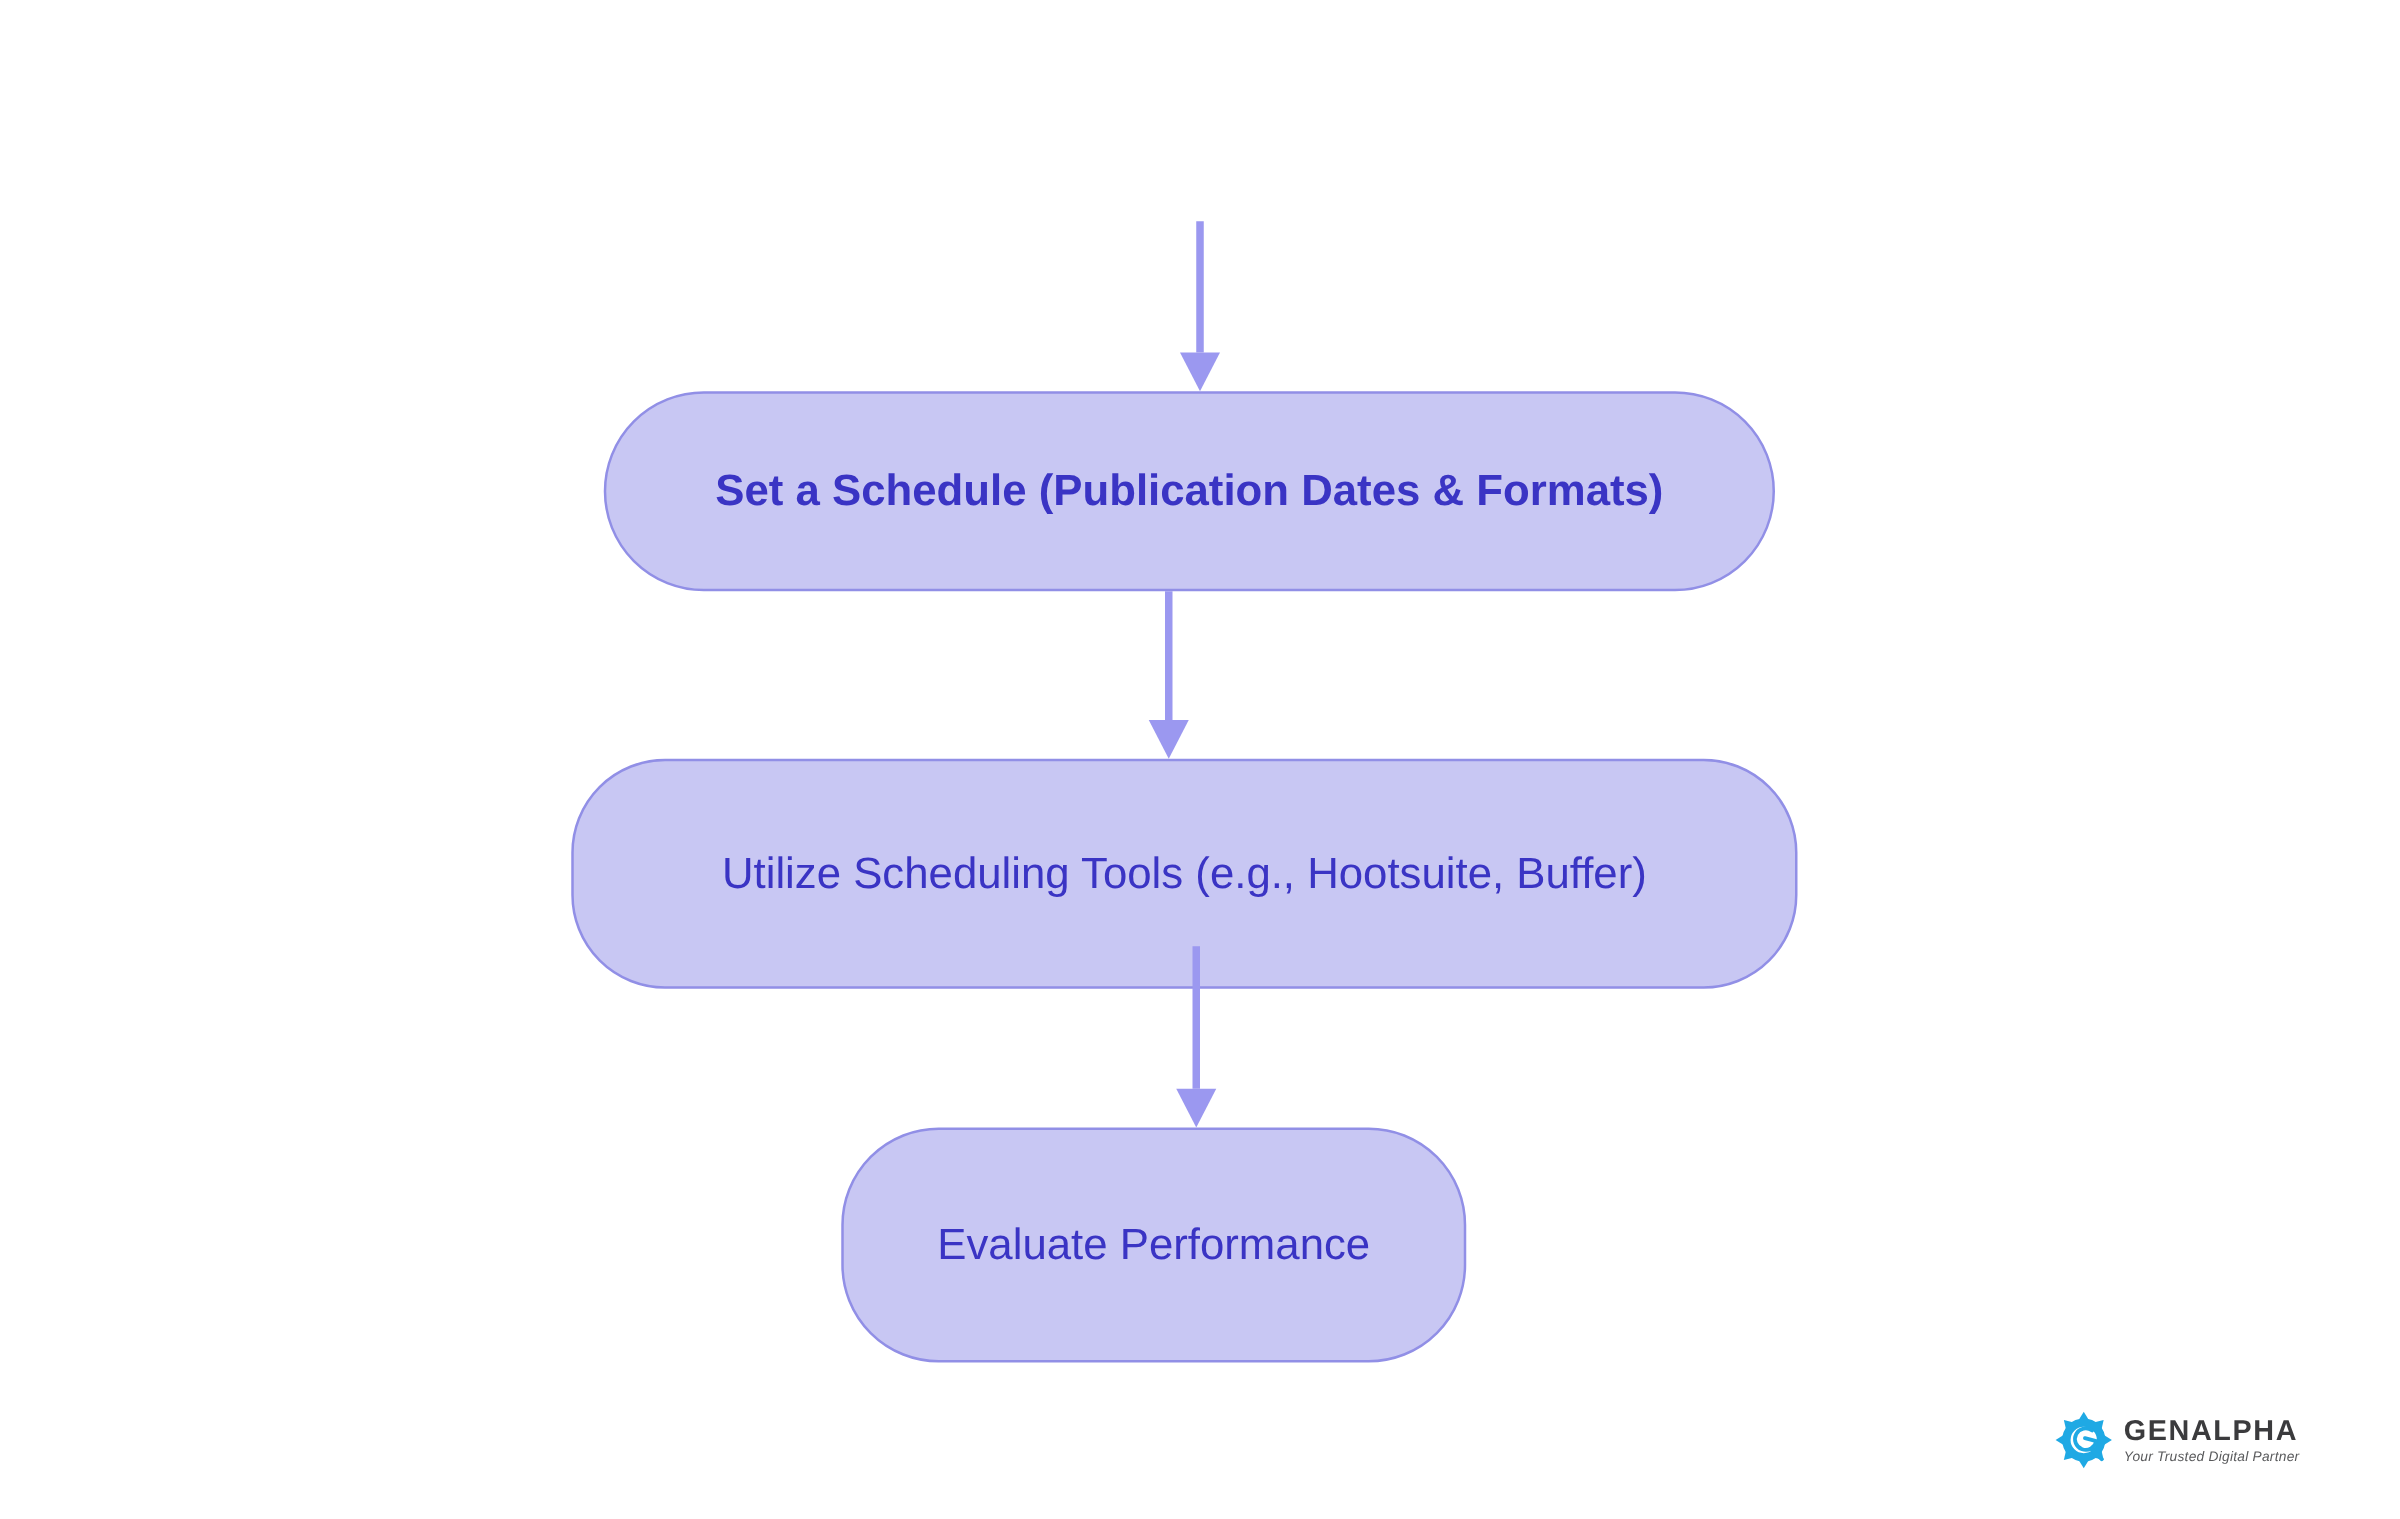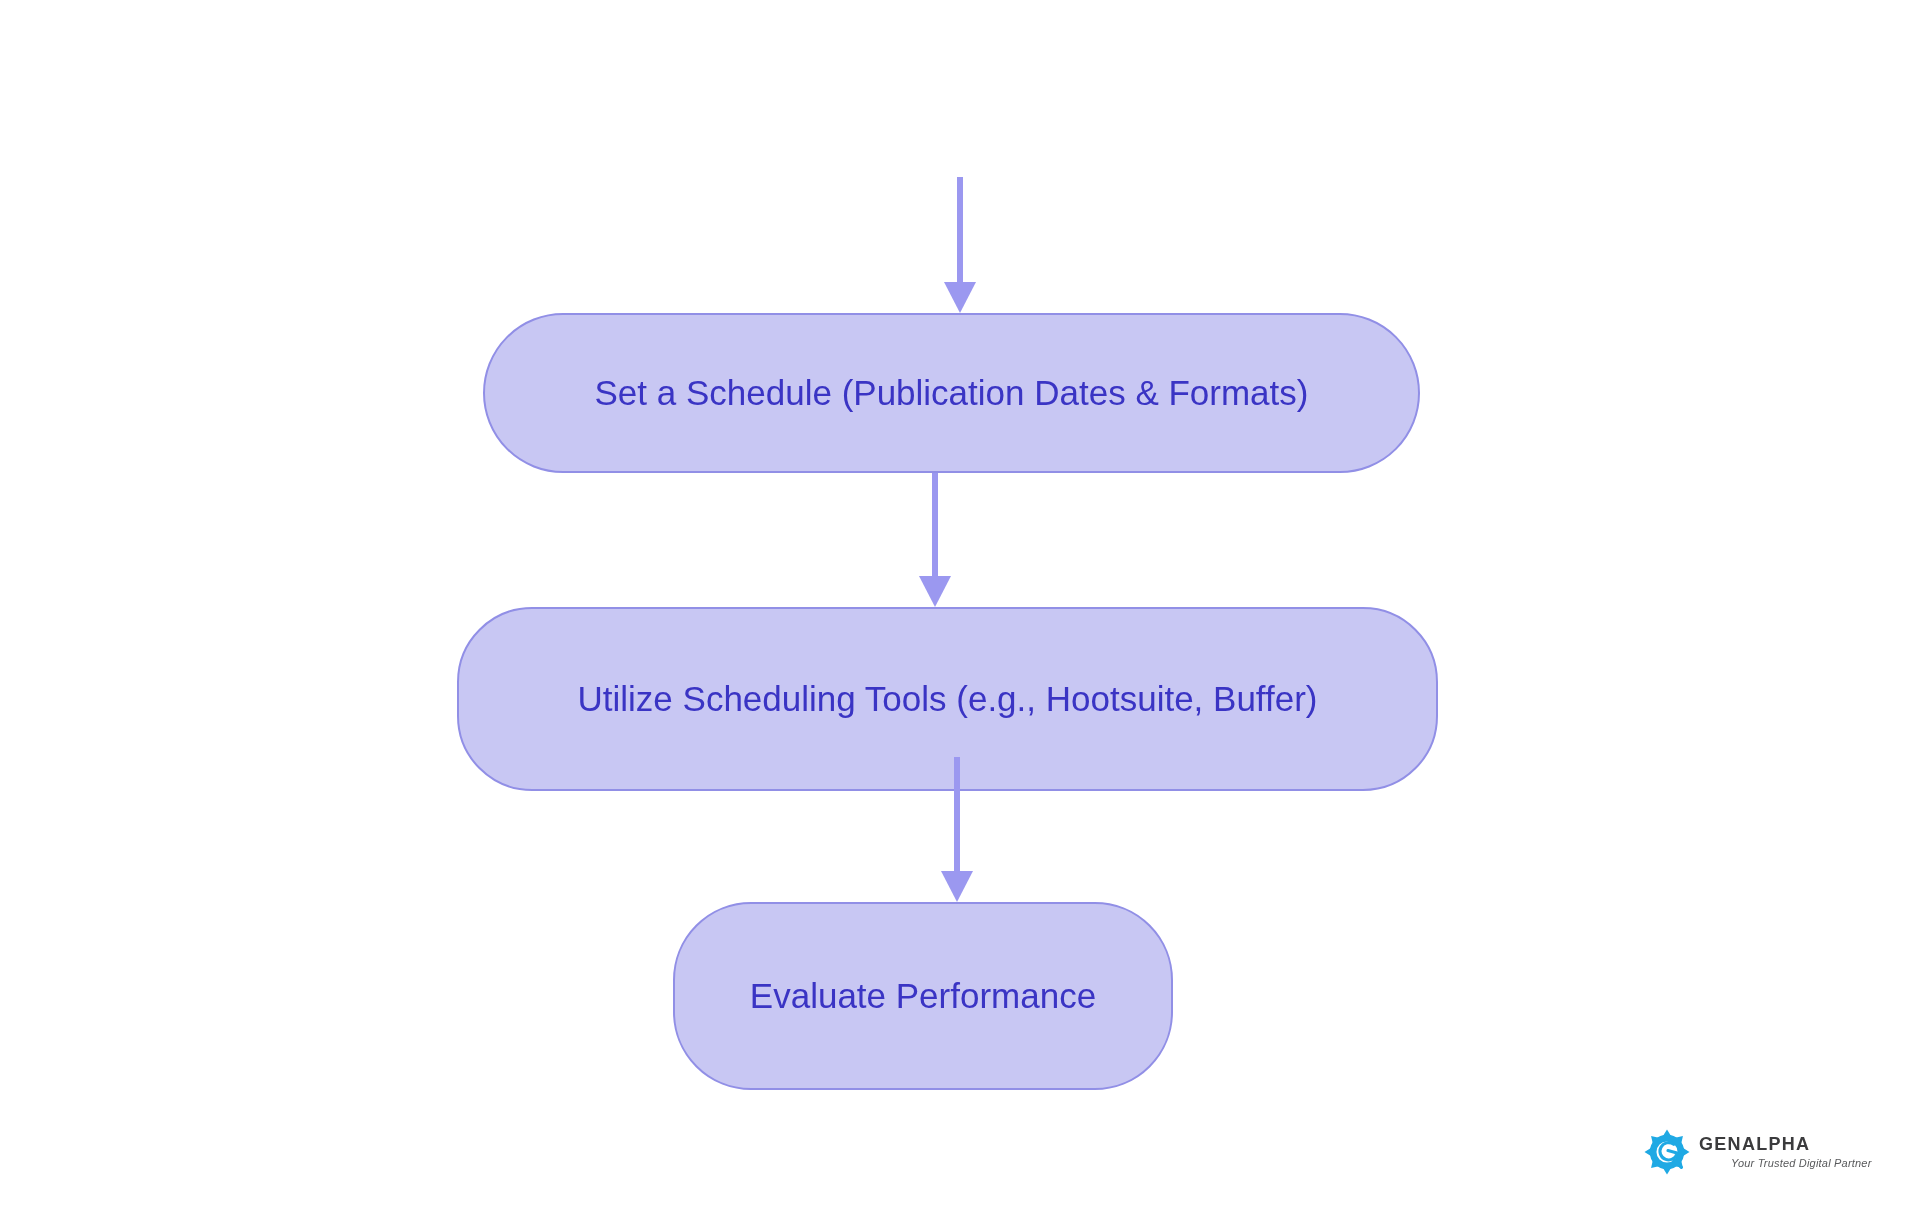--- a/index.html
+++ b/index.html
@@ -21,21 +21,21 @@
     align-items: center;
     justify-content: center;
     background: var(--node-fill, #c8c7f3);
     border: 2px solid var(--node-border, #918fe6);
     color: var(--node-text, #3a34c4);
     font-size: 35px;
     white-space: nowrap;
     box-sizing: border-box;
   }
   .n1 { left: 689px; top: 23px;  width: 427px; height: 154px; border-radius: 78px; }
-  .n2 { left: 483px; top: 313px; width: 937px; height: 160px; border-radius: 80px; }
+  .n2 { left: 483px; top: 313px; width: 937px; height: 160px; border-radius: 80px; font-weight: bold; }
   .n3 { left: 457px; top: 607px; width: 981px; height: 184px; border-radius: 75px; }
   .n4 { left: 673px; top: 902px; width: 500px; height: 188px; border-radius: 78px; }
 
   .arrow {
     position: absolute;
     width: 32px;
     display: flex;
     flex-direction: column;
     align-items: center;
   }
@@ -60,33 +60,32 @@
     left: 1644px;
     top: 1127px;
     display: flex;
     align-items: center;
     gap: 9px;
   }
   .gear { width: 46px; height: 50px; }
   .gear .stroke { stroke: var(--logo-icon, #1fa9e4); fill: none; }
   .gear .fill   { fill: var(--logo-icon, #1fa9e4); }
   .logo-name {
-    font-size: 18px;
+    font-size: 23px;
     font-weight: bold;
     letter-spacing: 1.3px;
     color: var(--logo-name, #3b3b3d);
     line-height: 1.1;
   }
   .logo-tagline {
     font-size: 11px;
     font-style: italic;
     color: var(--logo-tagline, #58595b);
     margin-top: 2px;
     letter-spacing: 0.2px;
-    margin-left: 32px;
   }
 </style>
 </head>
 <body>
 
 <div class="canvas">
 
 
   <div class="arrow a1">
     <div class="shaft"></div>

